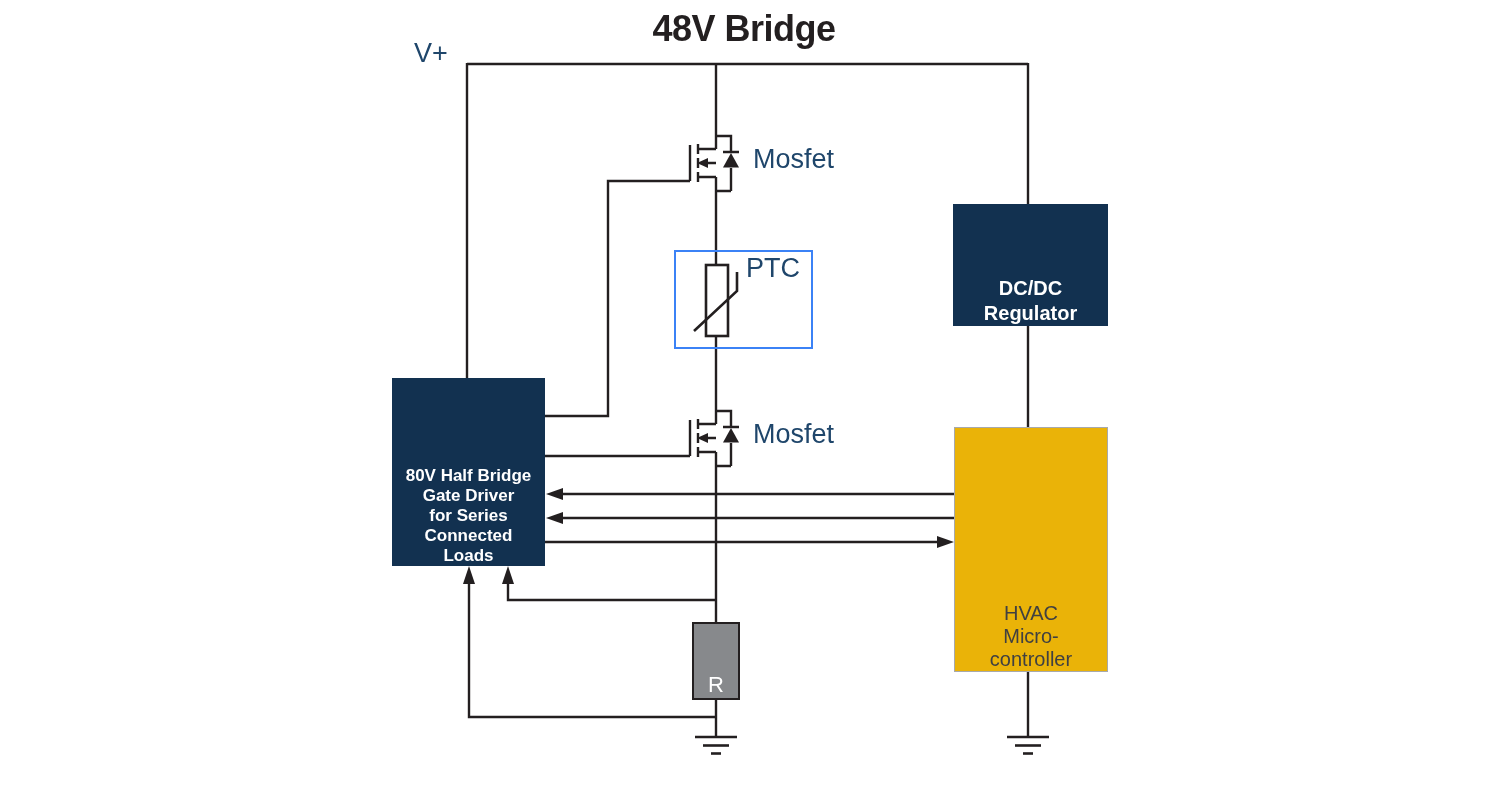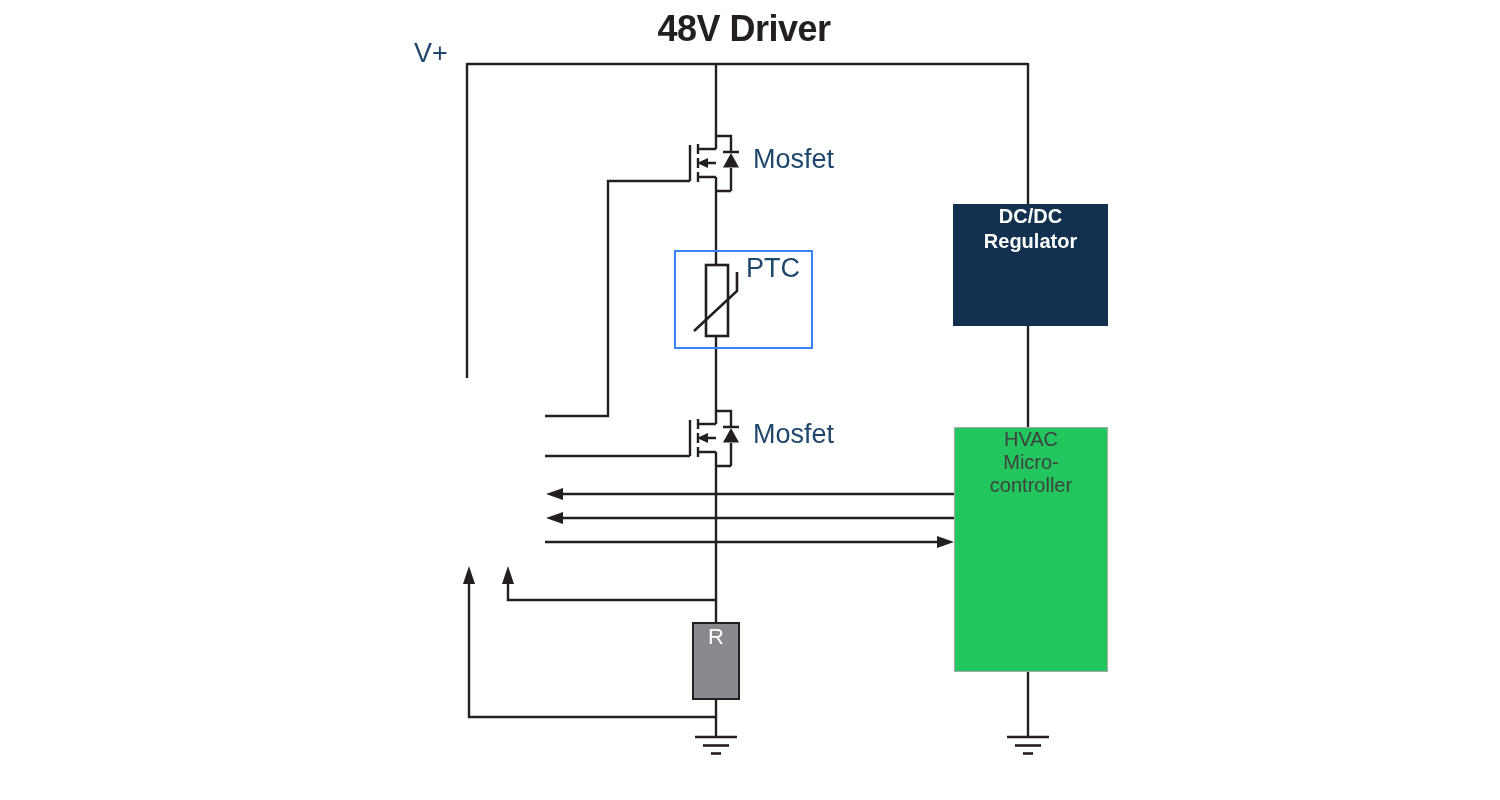--- a/index.html
+++ b/index.html
@@ -15,29 +15,29 @@
   .title{
     left:544px;top:8px;width:400px;
     text-align:center;
     font-size:36px;font-weight:bold;color:#231f20;
     letter-spacing:-0.5px;
   }
   .blue-label{
     color:#1f466b;font-size:27px;font-weight:400;
   }
   .box{
-    position:absolute;display:flex;align-items:flex-start;justify-content:center;
+    position:absolute;display:flex;align-items:flex-end;justify-content:center;
     text-align:center;white-space:pre-line;box-sizing:border-box;
   }
   .navy{background:#123150;color:#ffffff;font-weight:bold;}
   .driver-box{left:392px;top:378px;width:153px;height:188px;font-size:17px;line-height:20px;}
   .dcdc-box{left:953px;top:204px;width:155px;height:122px;font-size:20px;line-height:25px;}
   .hvac-box{
     left:954px;top:427px;width:154px;height:245px;
-    background:#22c55e;border:1px solid #a7a9ac;
+    background:#eab308;border:1px solid #a7a9ac;
     color:#404041;font-size:20px;line-height:23px;font-weight:400;
   }
   .r-box{
     left:692px;top:622px;width:48px;height:78px;
     background:#87898c;border:2px solid #231f20;
     color:#ffffff;font-size:22px;font-weight:400;
   }
   .ptc-box{
     position:absolute;left:674px;top:250px;width:139px;height:99px;
     border:2px solid #3b82f6;box-sizing:border-box;
@@ -114,41 +114,48 @@
         <path d="M711,753.5 H721"></path>
       </g>
       <g stroke-width="2.6">
         <path d="M1007,737 H1049"></path>
         <path d="M1015,745.5 H1041"></path>
         <path d="M1023,753.5 H1033"></path>
       </g>
     </g>
   </svg>
 
+  <div class="box navy driver-box">
+    <span>80V Half Bridge
+Gate Driver
+for Series
+Connected
+Loads</span>
+  </div>
 
   <div class="box navy dcdc-box">
     <span>DC/DC
 Regulator</span>
   </div>
 
   <div class="box hvac-box">
     <span>HVAC
 Micro-
 controller</span>
   </div>
 
   <div class="box r-box">
     <span>R</span>
   </div>
 
   <div class="ptc-box">
     <span class="lbl blue-label ptc-label">PTC</span>
   </div>
 
-  <div class="lbl title">48V Driver</div>
+  <div class="lbl title">48V Bridge</div>
 
   <div class="lbl blue-label v-plus">V+</div>
 
   <div class="lbl blue-label mosfet-top">Mosfet</div>
 
   <div class="lbl blue-label mosfet-bottom">Mosfet</div>
 
 </div>
 
 </body></html>

